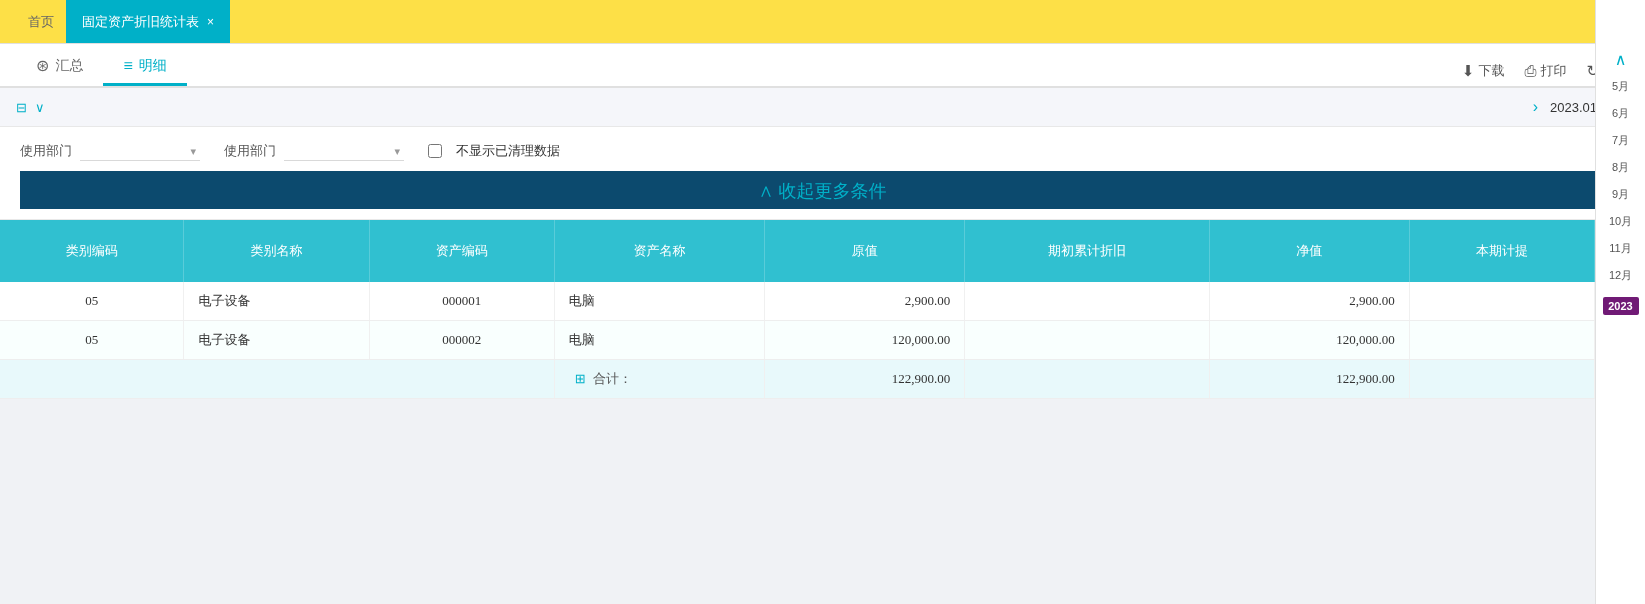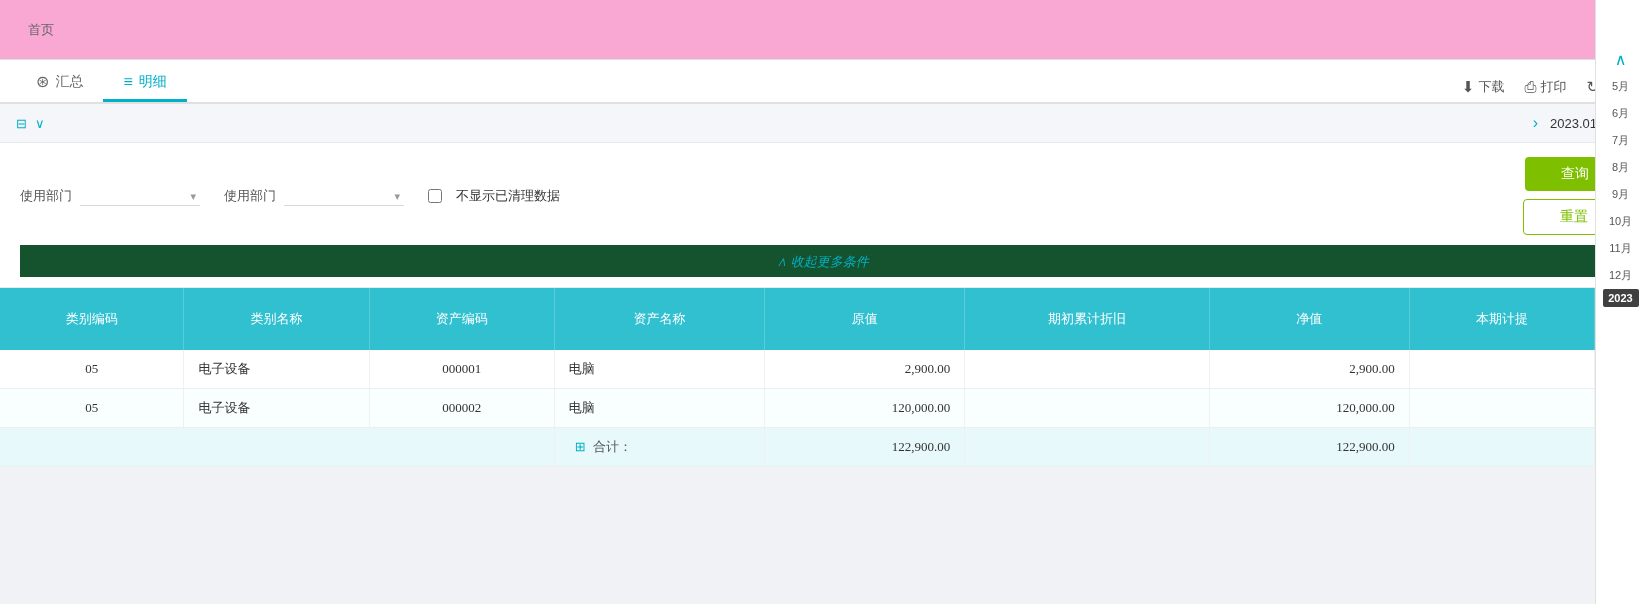--- a/index.html
+++ b/index.html
@@ -1,21 +1,21 @@
 <!DOCTYPE html>
 <html><head>
   <meta charset="utf-8">
   <style>
     * { box-sizing: border-box; margin: 0; padding: 0; }
     body { font-family: 'Microsoft YaHei', Arial, sans-serif; font-size: 13px; background: #f0f2f5; color: #333; width: 1645px; height: 604px; overflow: hidden; display: flex; flex-direction: column; }
 
     
     .top-nav {
-      display: flex; align-items: center; background: #f9a8d4;
-      border-bottom: 1px solid #e0e0e0; height: 60px; padding: 0 16px;
+      display: flex; align-items: center; background: #fde047;
+      border-bottom: 1px solid #e0e0e0; height: 44px; padding: 0 16px;
       flex-shrink: 0;
     }
     .nav-home {
       color: #666; font-size: 13px; cursor: pointer; padding: 0 12px;
     }
     .tab-active {
       background: #00b0c8; color: #fff; padding: 0 16px; height: 100%;
       display: flex; align-items: center; font-size: 13px; cursor: pointer;
       position: relative;
     }
@@ -83,22 +83,22 @@
     .query-btn {
       background: #7ec000; color: #fff; border: none; border-radius: 4px;
       padding: 8px 36px; font-size: 14px; cursor: pointer; margin-left: auto;
     }
     .reset-btn {
       background: #fff; color: #7ec000; border: 1px solid #7ec000; border-radius: 4px;
       padding: 8px 36px; font-size: 14px; cursor: pointer; margin-left: auto;
     }
     .filter-buttons { display: flex; flex-direction: column; gap: 8px; margin-left: auto; }
     .collapse-bar {
-      text-align: center; color: #00b0c8; cursor: pointer; font-size: 13px;
-      padding: 8px 0 6px; background: #14532d; font-style: italic;
+      text-align: center; color: #00b0c8; cursor: pointer; font-size: 18px;
+      padding: 8px 0 6px; background: #0c4a6e;
     }
 
     
     .table-container { flex: 1; overflow: auto; }
     table { width: 100%; border-collapse: collapse; }
     thead tr { background: #30c0d0; color: #fff; }
     thead th {
       padding: 22px 14px; text-align: center; font-size: 13px; font-weight: 500;
       border-right: 1px solid rgba(255,255,255,0.2);
     }
@@ -118,33 +118,37 @@
       position: fixed; right: 0; top: 0; bottom: 0; width: 50px;
       background: #fff; border-left: 1px solid #e0e0e0;
       display: flex; flex-direction: column; align-items: center; padding-top: 46px;
       z-index: 100;
     }
     .month-item {
       width: 100%; text-align: center; padding: 6px 4px; font-size: 11px;
       color: #555; cursor: pointer;
     }
     .year-badge {
-      background: #404040; color: #fff; font-size: 11px; font-weight: bold;
+      background: #701a75; color: #fff; font-size: 11px; font-weight: bold;
       padding: 3px 4px; border-radius: 2px; width: 36px; text-align: center;
-      margin: 0 auto;
+      margin: 8px auto;
     }
     .scroll-up, .scroll-down {
       color: #00b0c8; font-size: 16px; cursor: pointer; padding: 4px;
     }
   </style>
 </head>
 <body>
 
 <div class="top-nav">
   <span class="nav-home">首页</span>
+  <div class="tab-active">
+    <span>固定资产折旧统计表</span>
+    <span class="tab-close">×</span>
+  </div>
   <span class="close-window" style="margin-left:auto">×</span>
 </div>
 
 <div class="sub-tab-bar">
   <div class="sub-tabs">
     <div class="sub-tab">
       <span class="sub-tab-icon">⊛</span>
       <span>汇总</span>
     </div>
     <div class="sub-tab active">
@@ -192,24 +196,20 @@
       <span>使用部门</span>
       <div class="select-wrap">
         <select class="filter-select">
           <option></option>
         </select>
       </div>
     </div>
     <div class="checkbox-item">
       <input type="checkbox" style="">
       <span>不显示已清理数据</span>
-    </div>
-    <div class="filter-buttons">
-      <button class="query-btn">查询</button>
-      <button class="reset-btn">重置</button>
     </div>
   </div>
   <div class="collapse-bar">∧ 收起更多条件</div>
 </div>
 
 <div class="table-container" style="margin-right:50px">
   <table>
     <thead>
       <tr>
         <th>类别编码</th>

